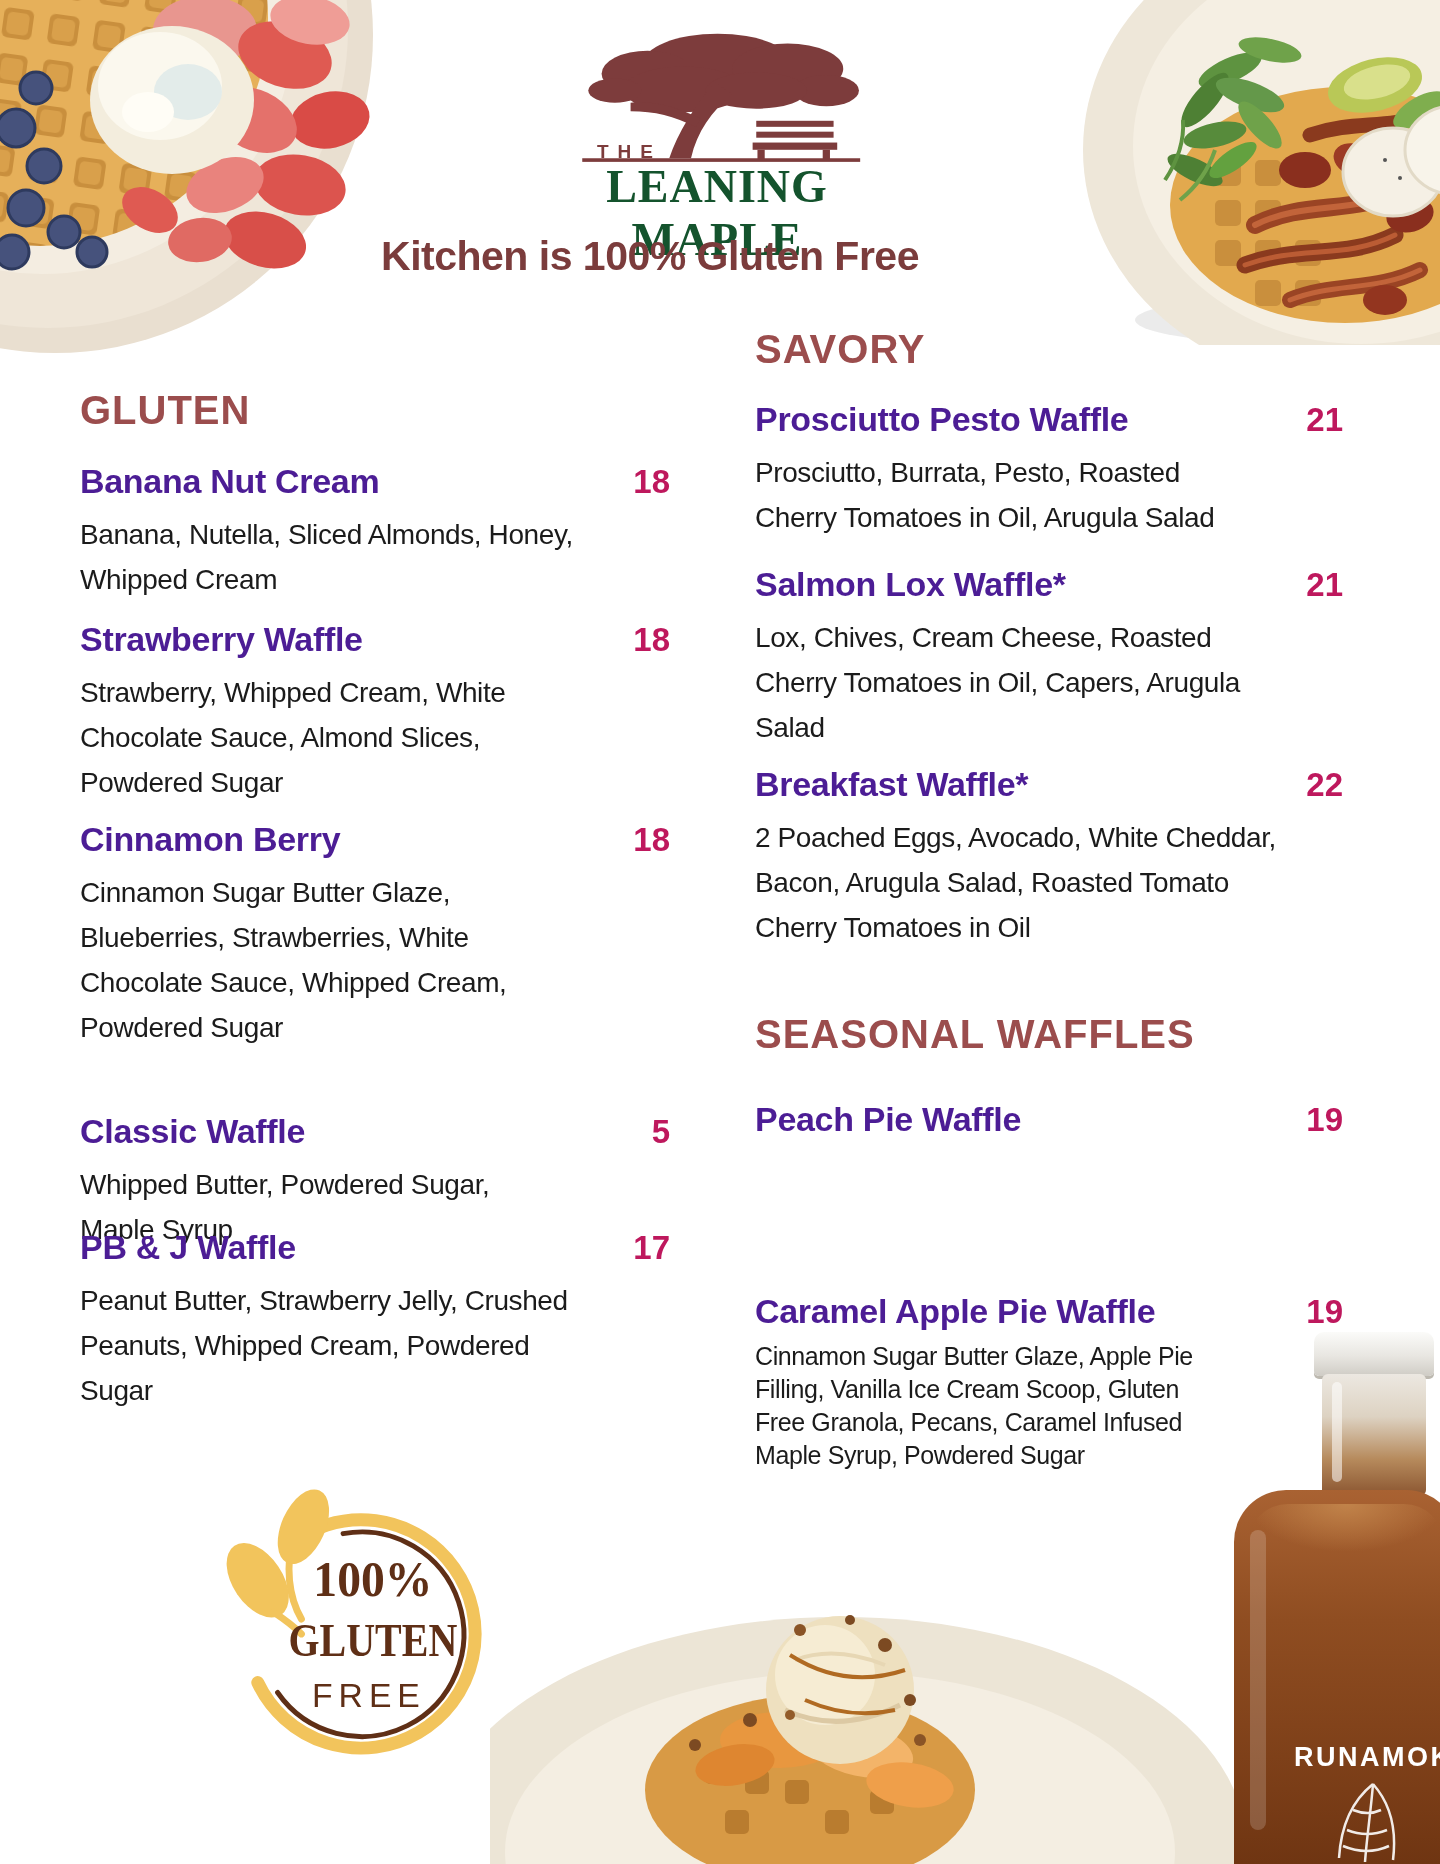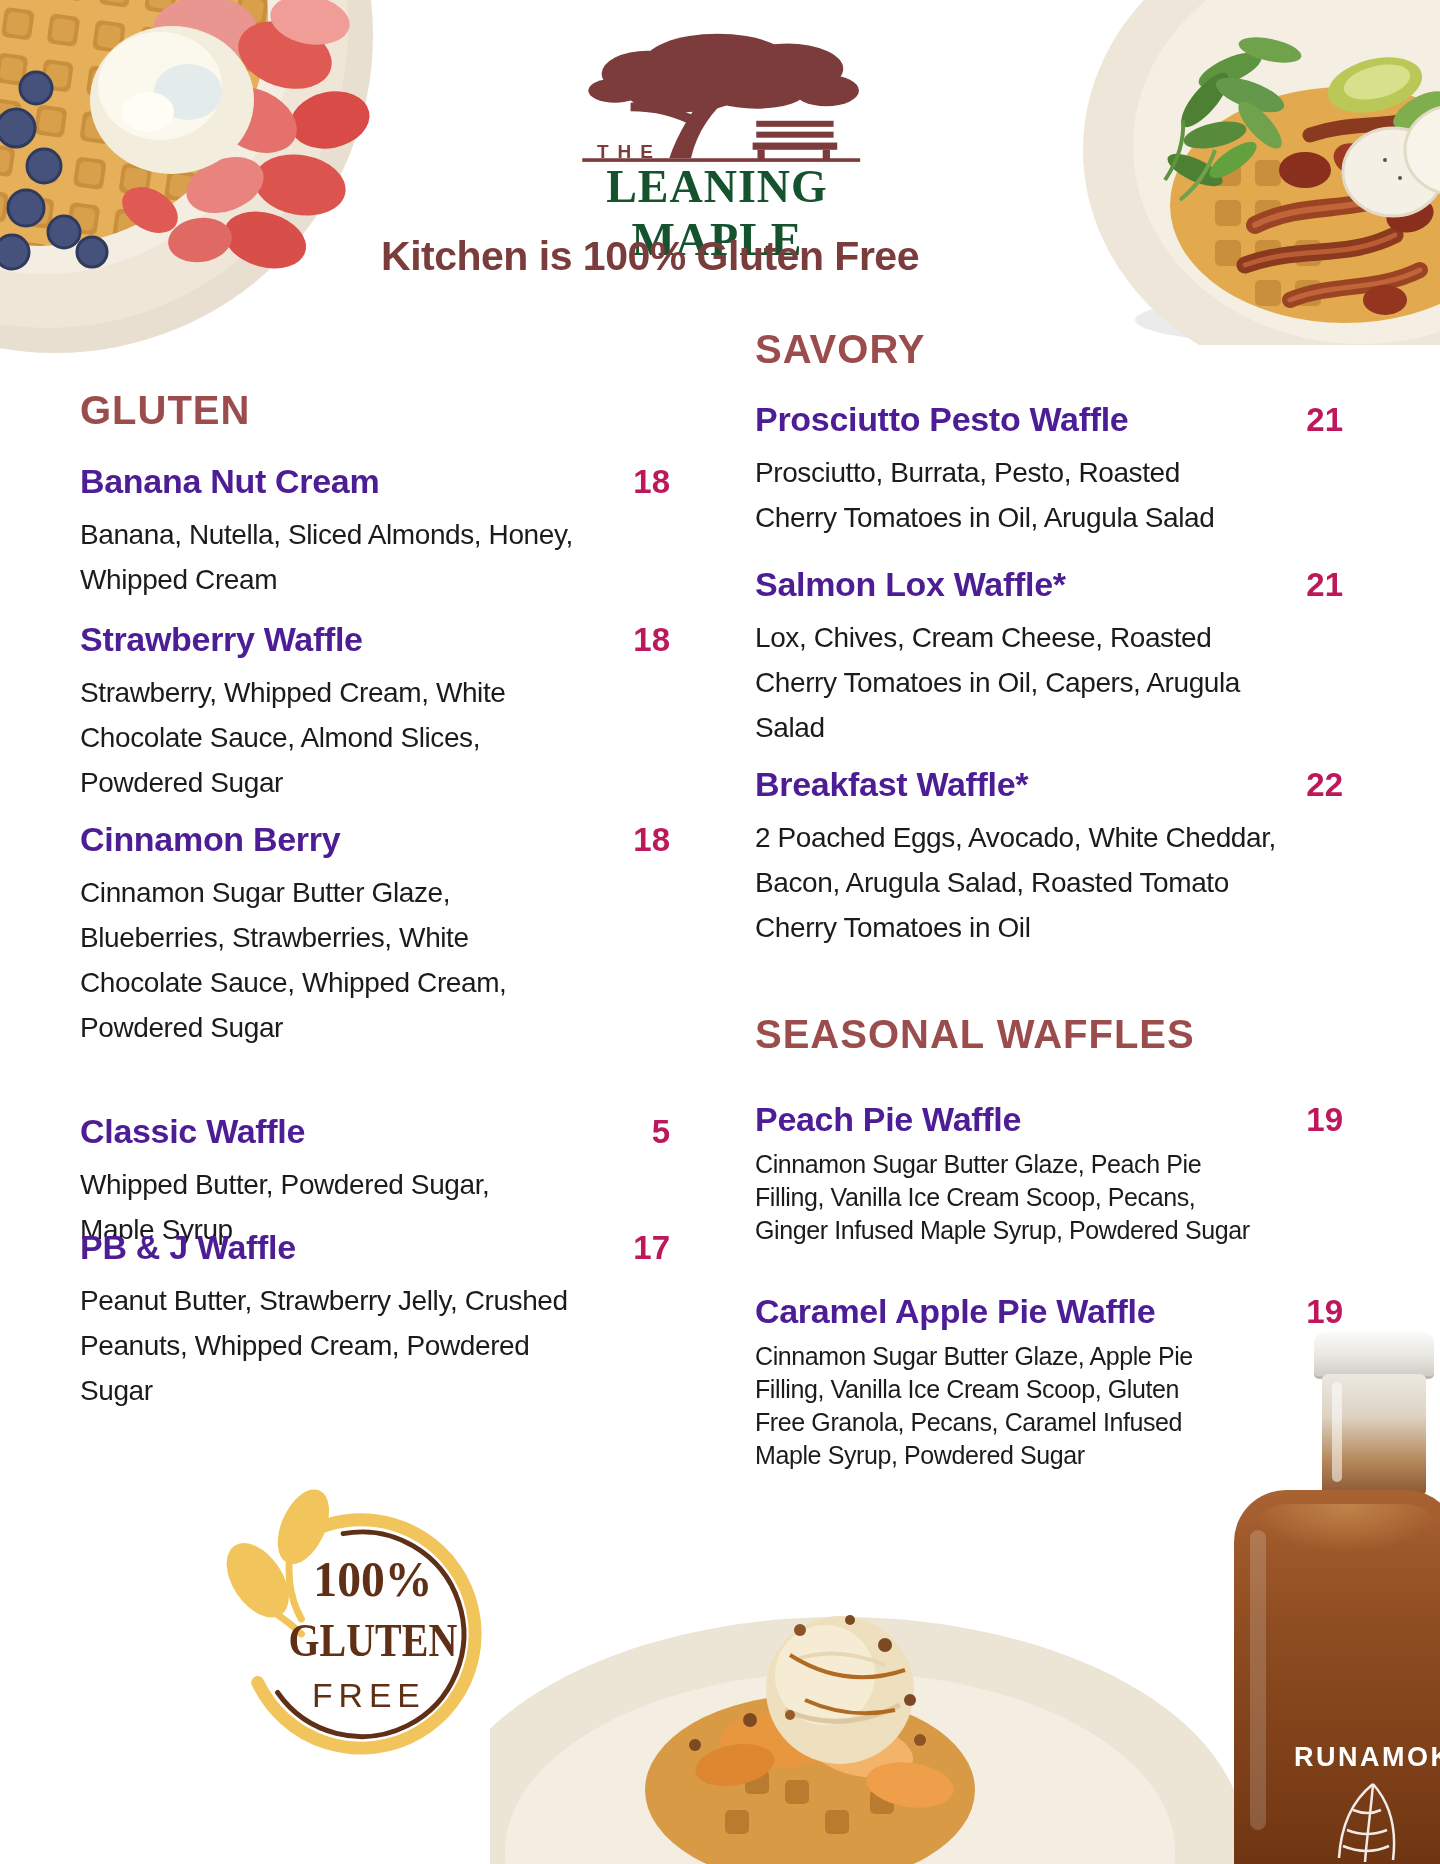--- a/index.html
+++ b/index.html
@@ -275,23 +275,20 @@
 Cherry Tomatoes in Oil</div>
 </div>
 
 <div class="abs heading col-right" style="top:1012px">SEASONAL WAFFLES</div>
 
 <div class="abs col-right" style="top:1100px">
   <div class="item-head">
     <span class="item-name">Peach Pie Waffle</span>
     <span class="item-price">19</span>
   </div>
-  <div class="desc-sm">Cinnamon Sugar Butter Glaze, Peach Pie
-Filling, Vanilla Ice Cream Scoop, Pecans,
-Ginger Infused Maple Syrup, Powdered Sugar</div>
 </div>
 
 <div class="abs col-right" style="top:1292px">
   <div class="item-head">
     <span class="item-name">Caramel Apple Pie Waffle</span>
     <span class="item-price">19</span>
   </div>
   <div class="desc-sm">Cinnamon Sugar Butter Glaze, Apple Pie
 Filling, Vanilla Ice Cream Scoop, Gluten
 Free Granola, Pecans, Caramel Infused

